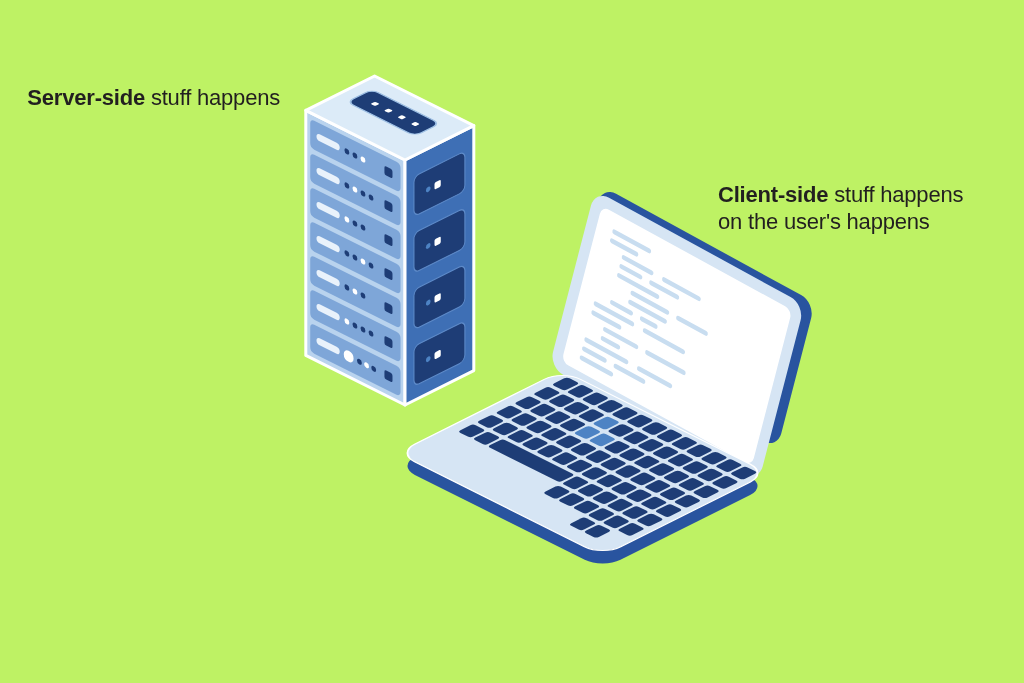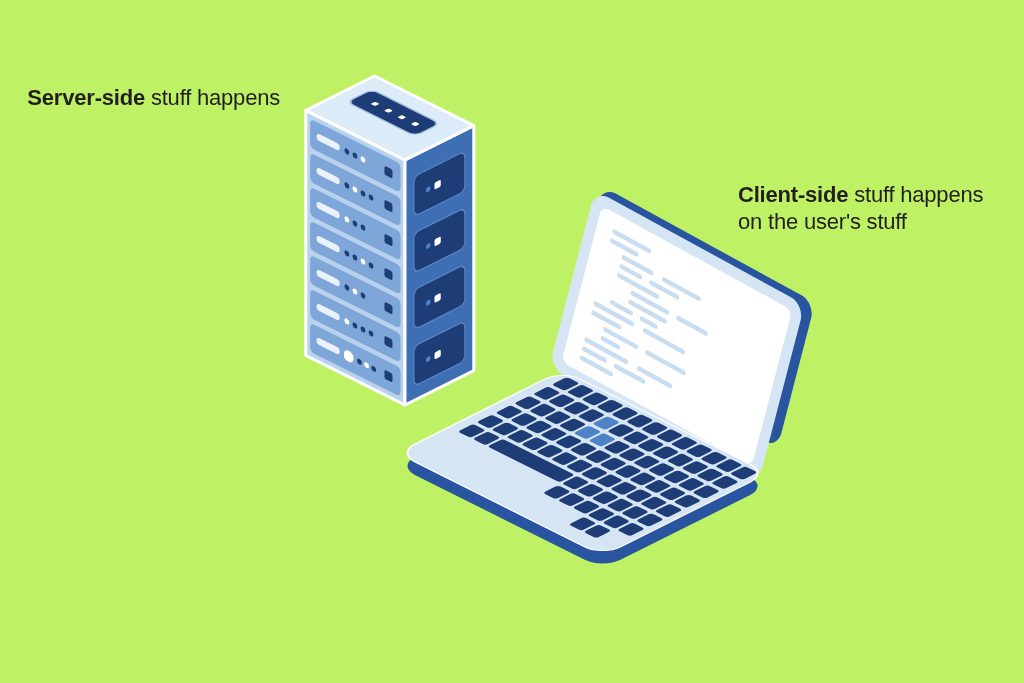--- a/index.html
+++ b/index.html
@@ -222,18 +222,18 @@
             <rect x="16" y="192.60000000000002" width="17" height="14.2" rx="3" fill="#1e3d76"></rect>
           </g>
         </g>
       </g>
     </svg>
 
   <div class="label label-server" style="color: rgb(34, 31, 32);">
     <div><strong>Server-side</strong><span> stuff happens</span></div>
   </div>
 
-  <div class="label label-client" style="color: rgb(34, 31, 32); margin-left: 20px;">
+  <div class="label label-client" style="color: rgb(34, 31, 32);">
     <div><strong>Client-side</strong><span> stuff happens</span></div>
-    <div>on the user's stuff</div>
+    <div>on the user's happens</div>
   </div>
 
 </div>
 
 </body></html>

